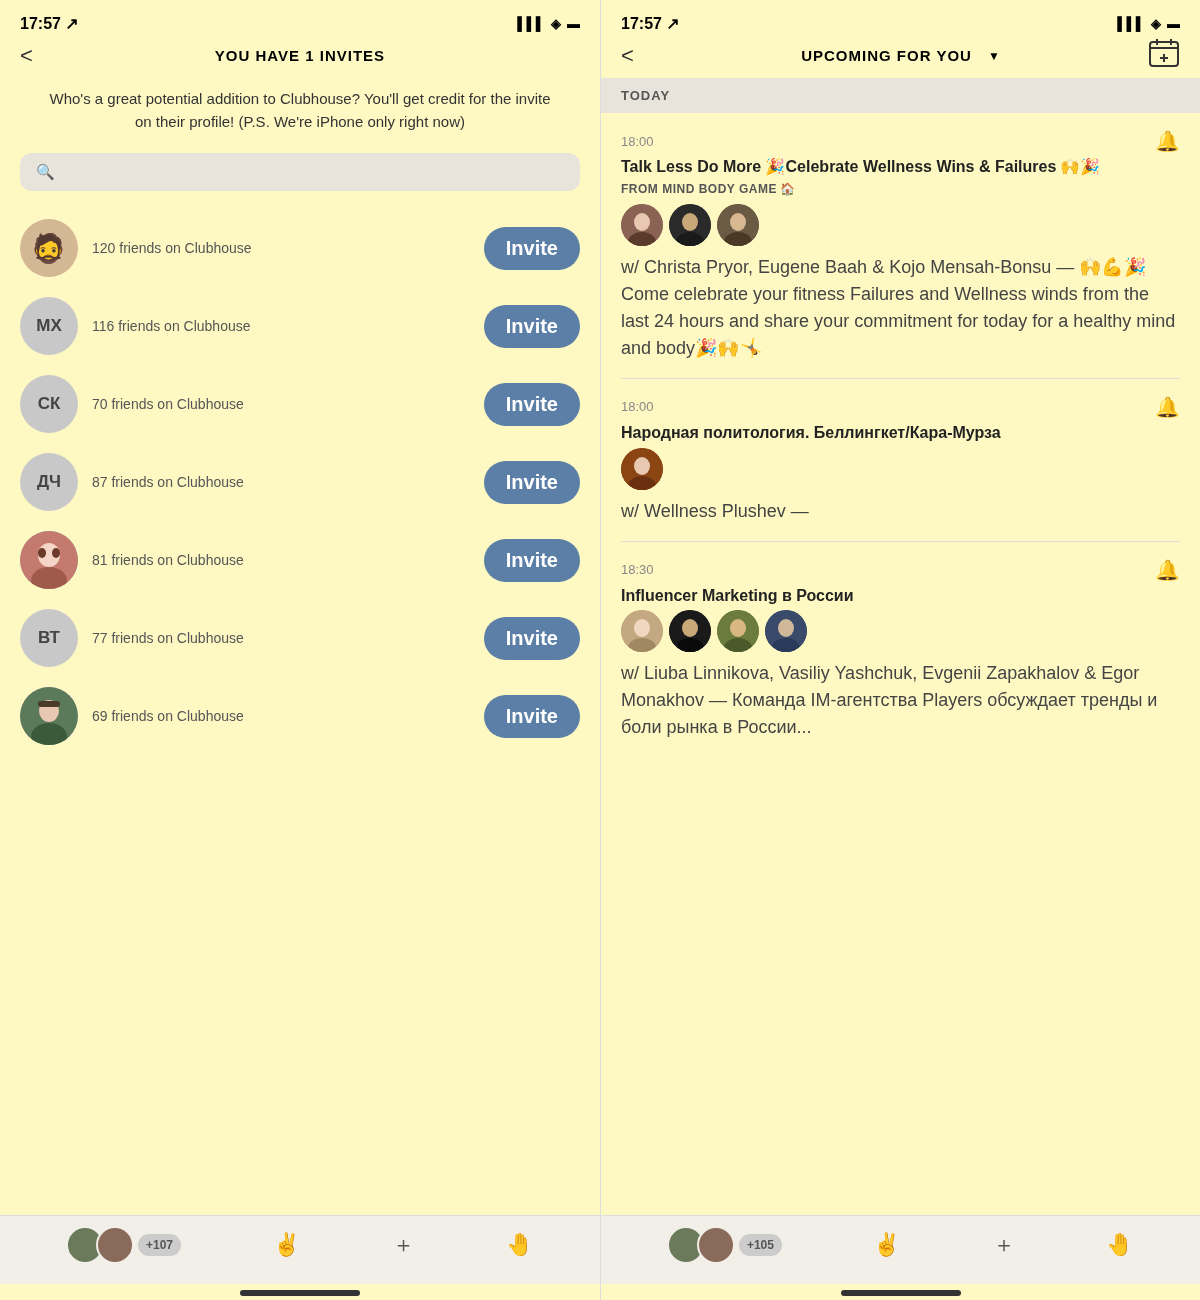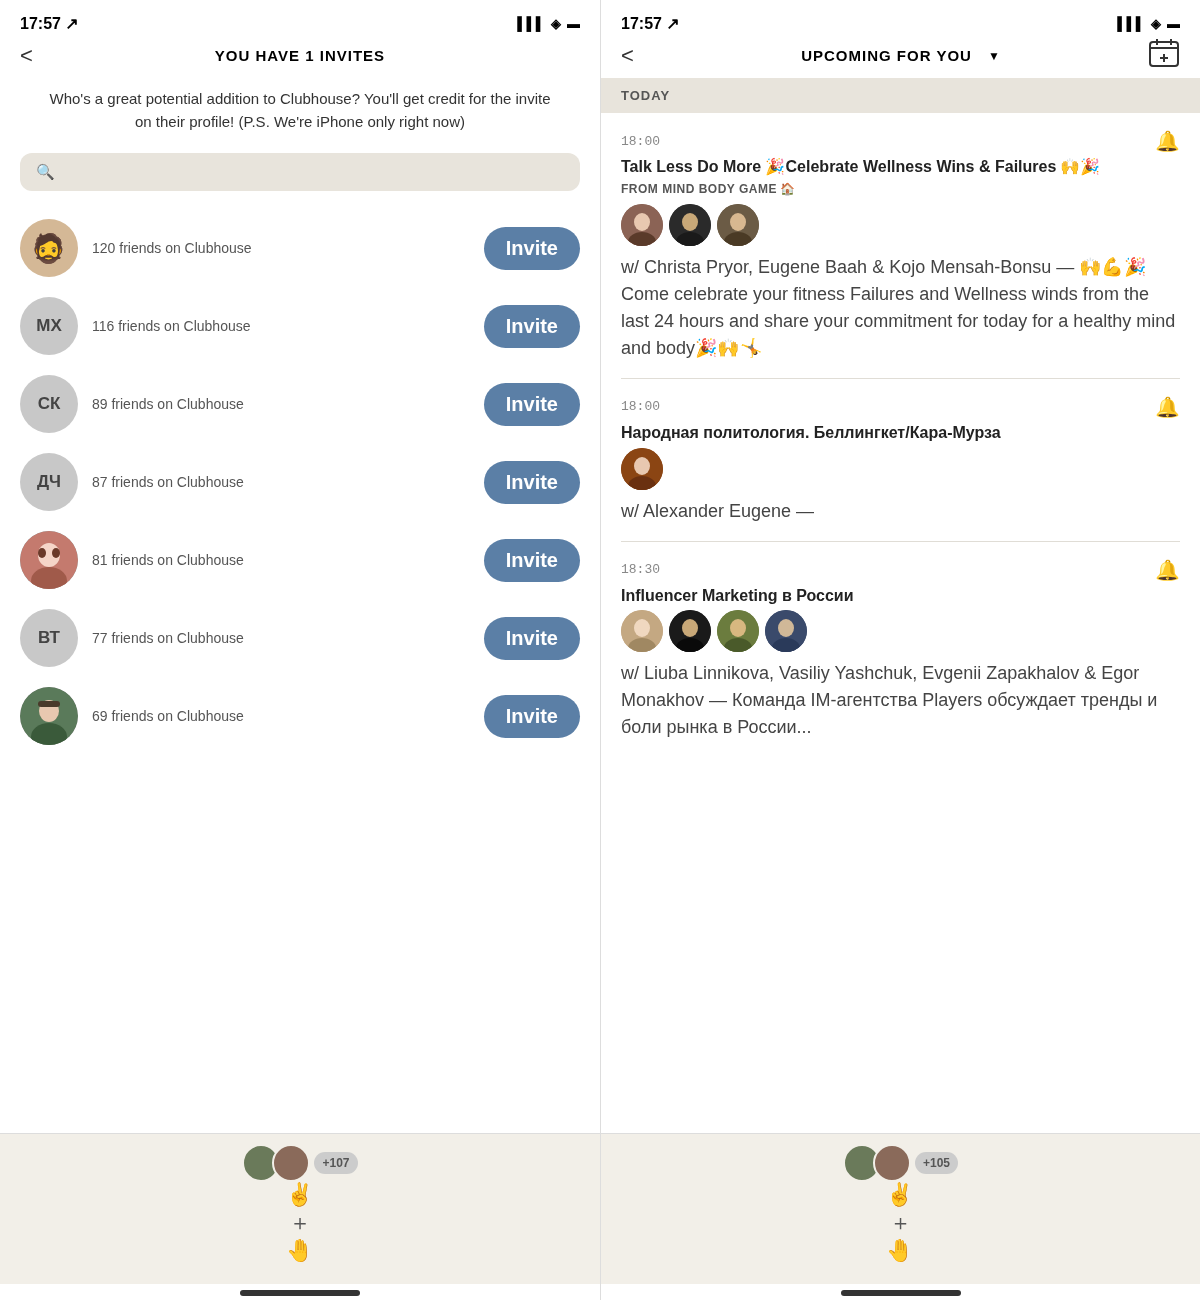--- a/index.html
+++ b/index.html
@@ -10,21 +10,21 @@
       height: 1300px;
       display: flex;
       gap: 0;
       overflow: hidden;
     }
 
     
     .phone-panel {
       width: 600px;
       height: 1300px;
-      background: #ffffff;
+      background: #fef9c3;
       display: flex;
       flex-direction: column;
       overflow: hidden;
       position: relative;
     }
 
     .phone-panel.right {
       border-left: 1px solid #ddd;
     }
 
@@ -152,21 +152,20 @@
     }
 
     
     .bottom-nav {
       display: flex;
       align-items: center;
       justify-content: space-around;
       padding: 10px 20px 20px;
       border-top: 1px solid #ddd;
       background: #f2efe8;
-      flex-direction: column;
     }
     .nav-avatars {
       display: flex;
       align-items: center;
     }
     .nav-avatar {
       width: 38px;
       height: 38px;
       border-radius: 50%;
       background: #888;
@@ -223,21 +222,20 @@
 
     .event-time-row {
       display: flex;
       justify-content: space-between;
       align-items: center;
       margin-bottom: 4px;
     }
     .event-time {
       font-size: 13px;
       color: #888;
-      font-family: Liberation Mono, monospace;
     }
     .bell-icon {
       font-size: 20px;
       color: #333;
       cursor: pointer;
     }
     .event-title {
       font-size: 16px;
       font-weight: 700;
       color: #222;
@@ -366,21 +364,21 @@
       <div class="contact-left">
         <div class="avatar gray">МХ</div>
         <span class="contact-info">116 friends on Clubhouse</span>
       </div>
       <button class="invite-btn">Invite</button>
     </div>
 
     <div class="contact-item">
       <div class="contact-left">
         <div class="avatar gray">СК</div>
-        <span class="contact-info">89 friends on Clubhouse</span>
+        <span class="contact-info">70 friends on Clubhouse</span>
       </div>
       <button class="invite-btn">Invite</button>
     </div>
 
     <div class="contact-item">
       <div class="contact-left">
         <div class="avatar gray">ДЧ</div>
         <span class="contact-info">87 friends on Clubhouse</span>
       </div>
       <button class="invite-btn">Invite</button>
@@ -516,21 +514,21 @@
       <div class="event-title">Народная политология. Беллингкет/Кара-Мурза</div>
       <div class="event-avatars">
         <div class="event-avatar av-rust">
           <svg width="42" height="42" viewBox="0 0 42 42">
               <circle cx="21" cy="21" r="21" fill="#8B4513"></circle>
               <ellipse cx="21" cy="18" rx="8" ry="9" fill="#e8c8b0"></ellipse>
               <ellipse cx="21" cy="38" rx="14" ry="10" fill="#6a3010"></ellipse>
             </svg>
         </div>
       </div>
-      <div class="event-desc">w/ Alexander Eugene —</div>
+      <div class="event-desc">w/ Wellness Plushev —</div>
     </div>
 
     <div class="event-item">
       <div class="event-time-row">
         <span class="event-time">18:30</span>
         <span class="bell-icon">🔔</span>
       </div>
       <div class="event-title">Influencer Marketing в России</div>
       <div class="event-avatars">
         <div class="event-avatar av-light">

